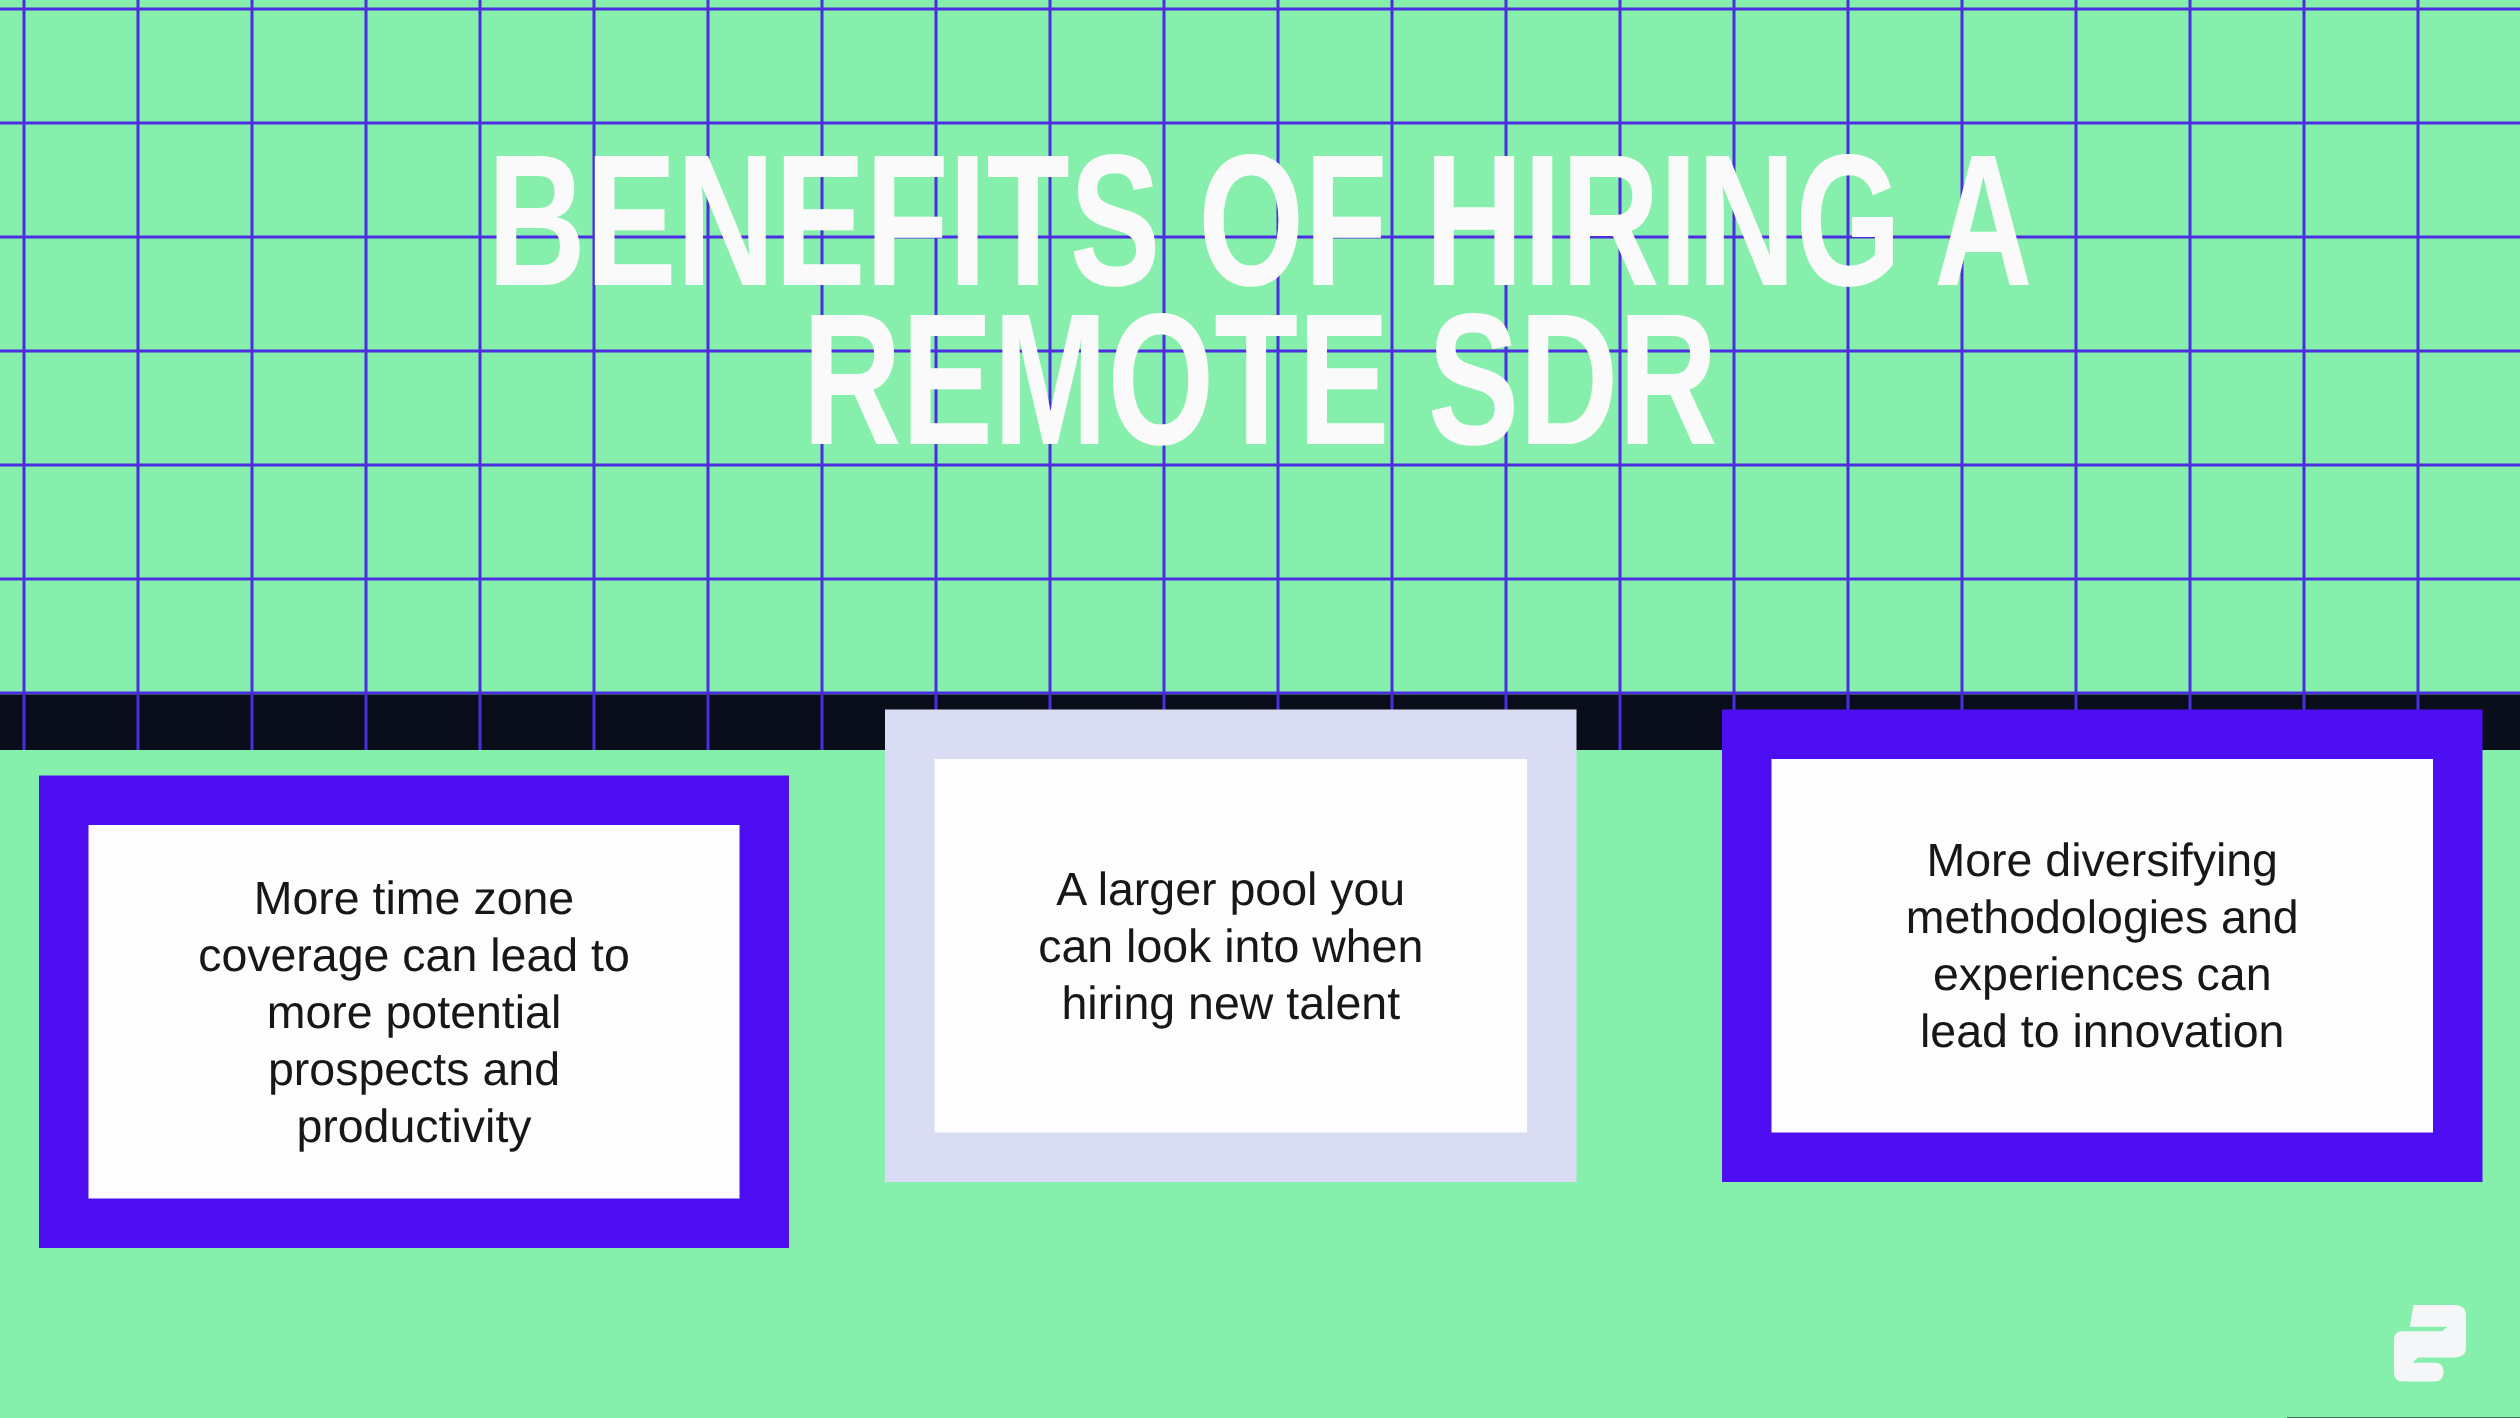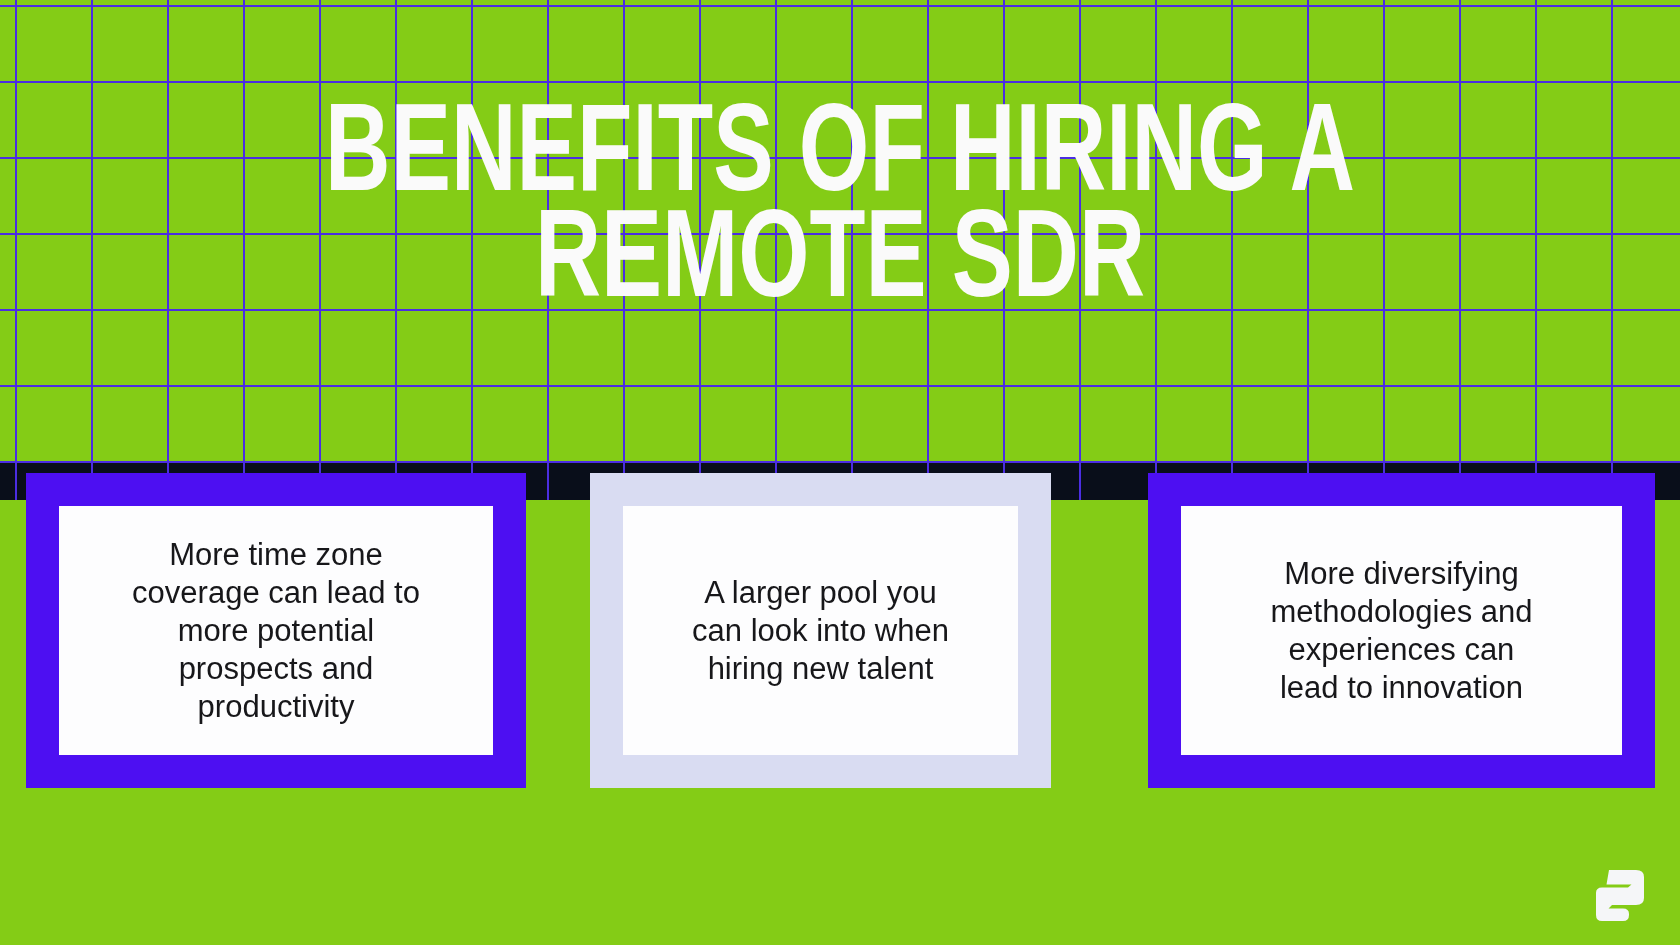--- a/index.html
+++ b/index.html
@@ -4,21 +4,21 @@
 <style>
   html, body {
     margin: 0;
     padding: 0;
     background: #090e1a;
   }
   .canvas {
     position: relative;
     width: 1680px;
     height: 945px;
-    background: #84cc16;
+    background: #86efac;
     overflow: hidden;
     font-family: "Liberation Sans", "DejaVu Sans", sans-serif;
   }
   
   .grid {
     position: absolute;
     left: 0; top: 0;
     width: 1680px;
     height: 500px;
     background-image:
@@ -64,21 +64,21 @@
     text-align: center;
   }
   .card-text {
     margin: 0;
     font-size: 31px;
     line-height: 38px;
     color: #17171a;
     white-space: pre-line;
     font-weight: 400;
   }
-  .card-1 { left: 26px;   width: 500px; }
+  .card-1 { left: 26px;   width: 500px; margin-top: 44px; }
   .card-2 { left: 590px;  width: 461px; }
   .card-3 { left: 1148px; width: 507px; }
   .logo {
     position: absolute;
     left: 1585px;
     top: 858px;
     width: 60px;
     height: 66px;
     z-index: 3;
   }

